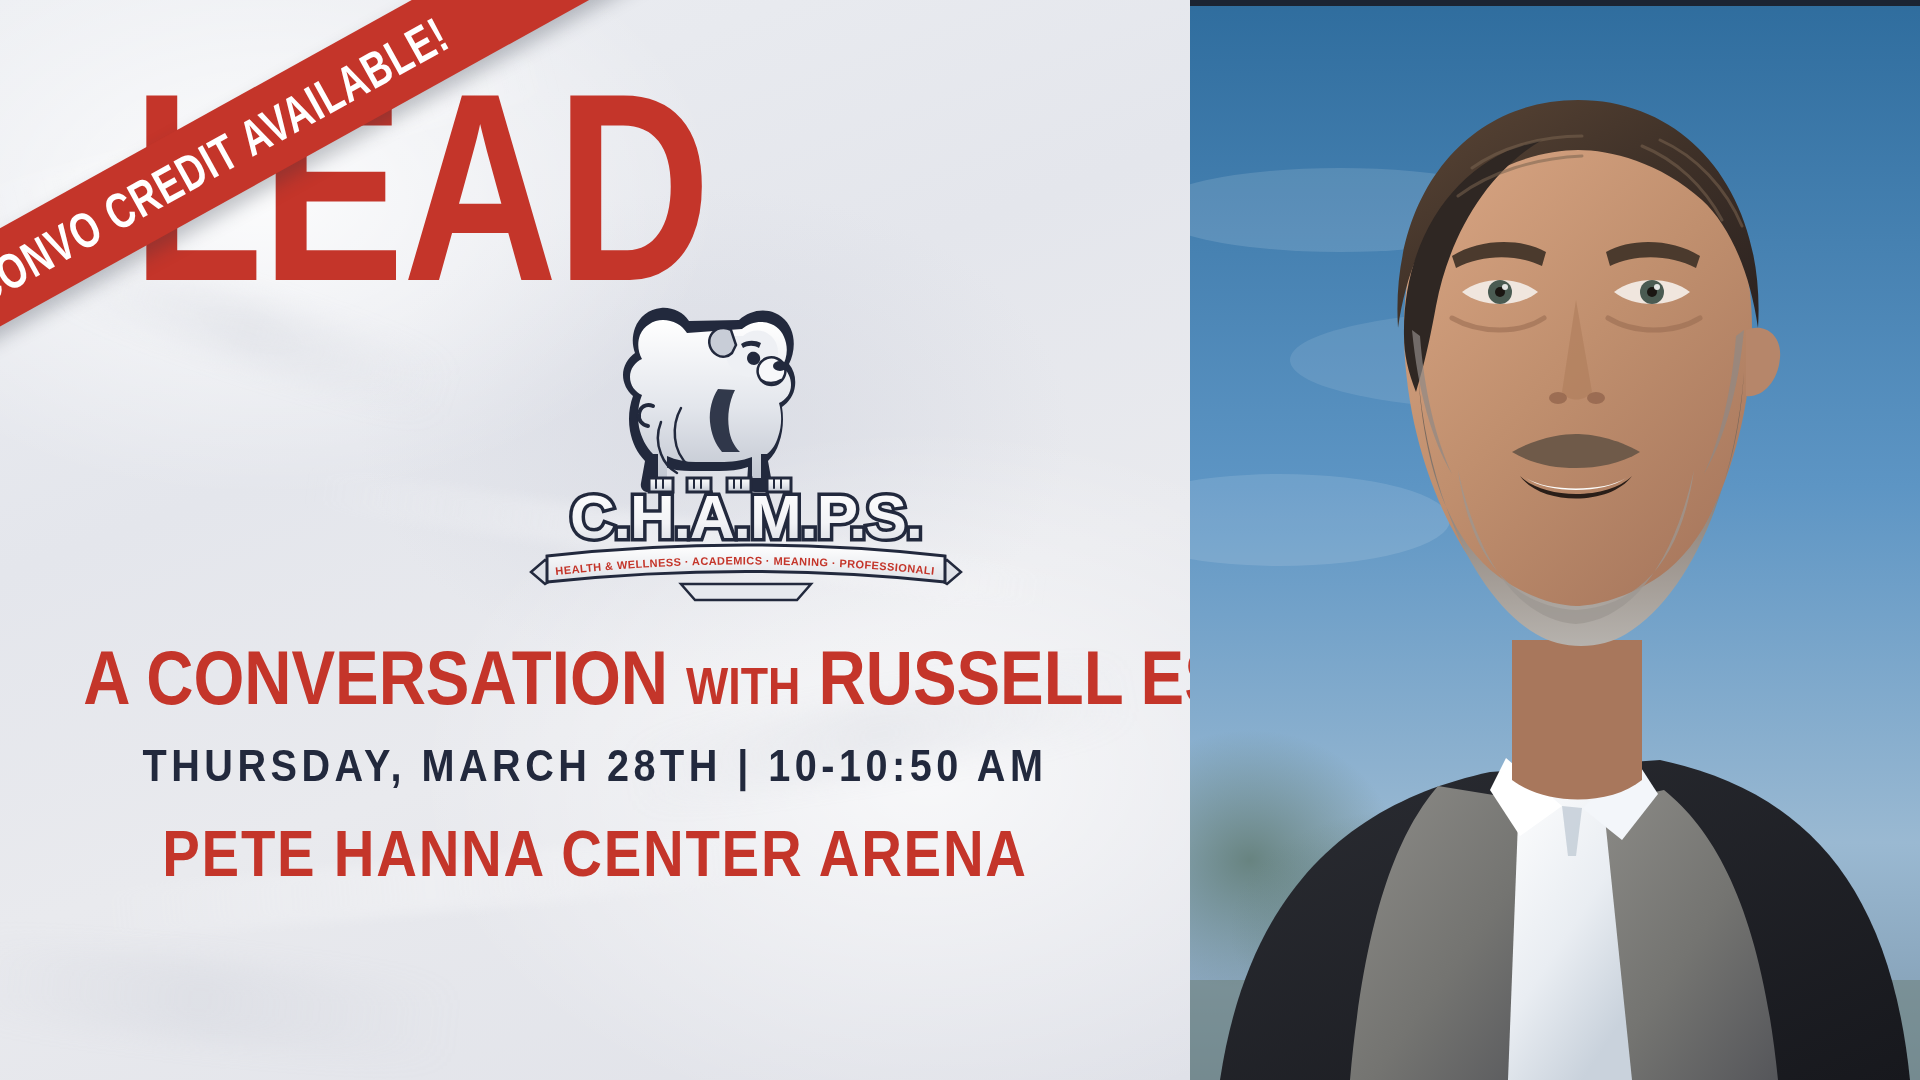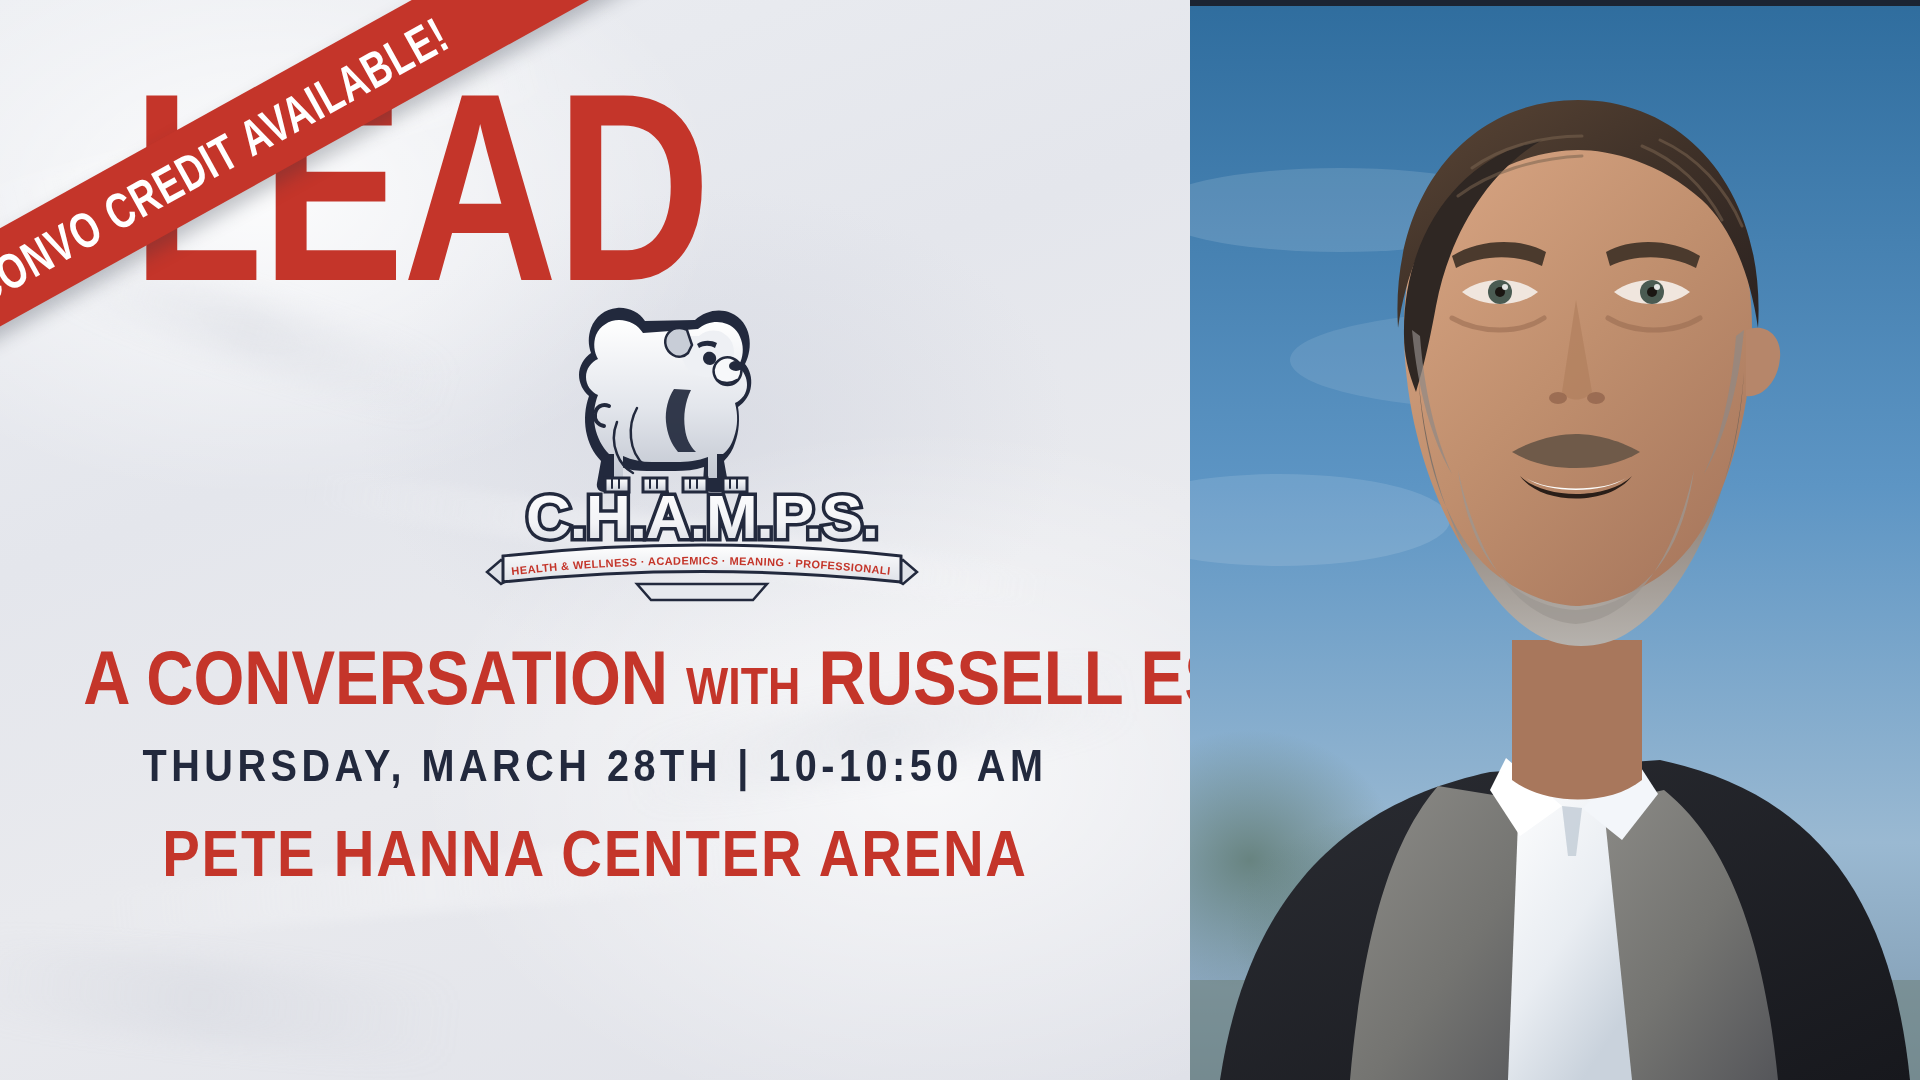--- a/index.html
+++ b/index.html
@@ -89,21 +89,21 @@
     transform-origin:left top;
     display:inline-block;
     text-transform:uppercase;
   }
   .word.red  { color:#c4352a; }
   .row2 { margin-top:-40px; }
 
   
   .champs-logo {
     position:absolute;
-    left:487px; top:300px;
+    left:531px; top:300px;
     width:430px; height:330px;
     z-index:20;
   }
   .champs-logo svg { width:100%; height:100%; overflow:visible; }
 
   
   .lower {
     position:absolute;
     left:0; top:640px;
     width:1190px;

